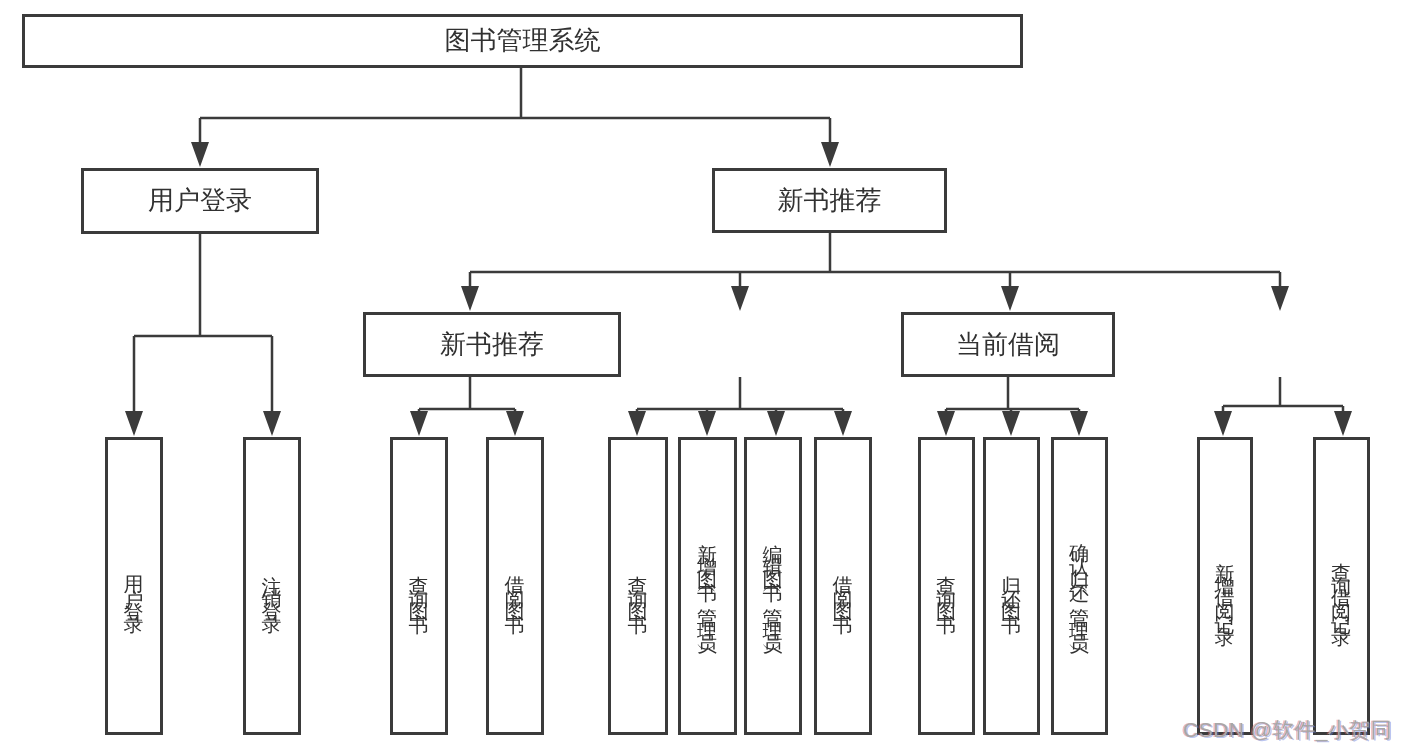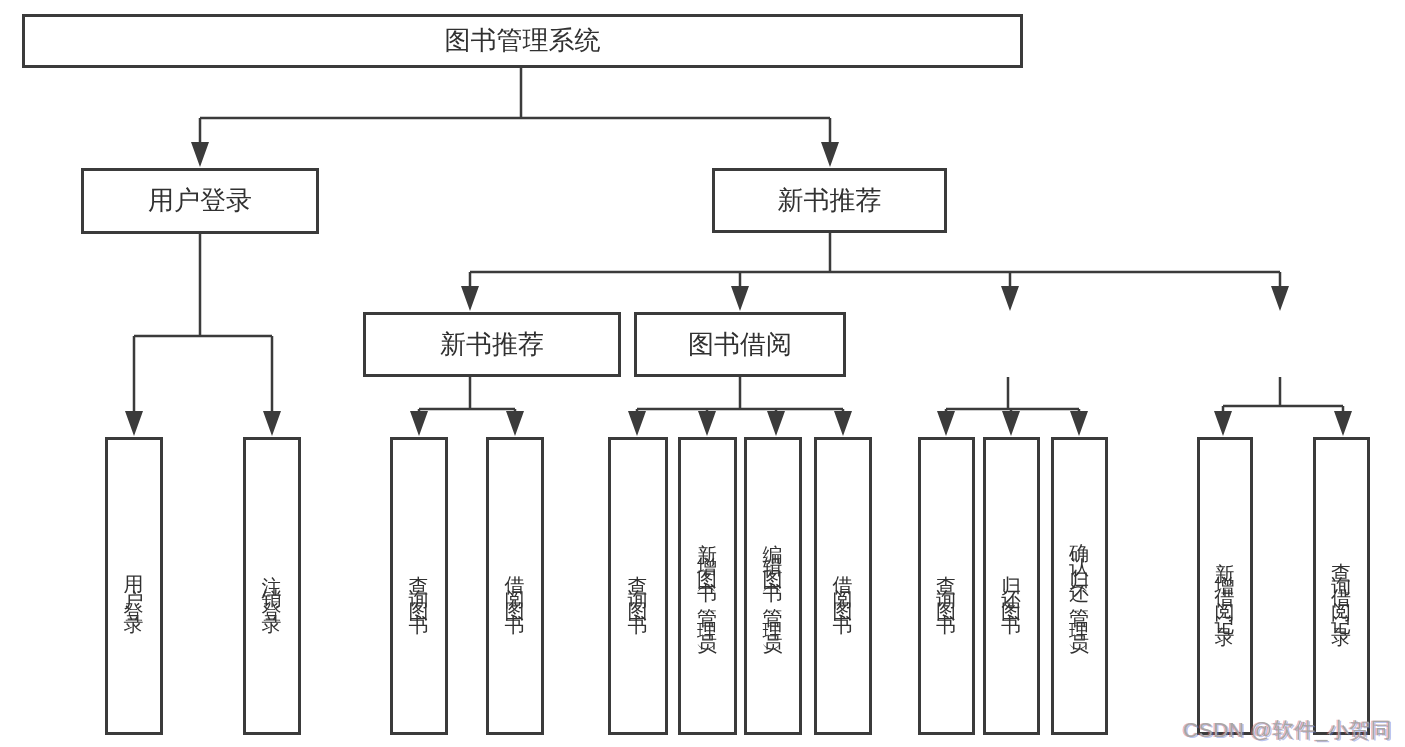--- a/index.html
+++ b/index.html
@@ -53,21 +53,21 @@
       M1070 411 L1088 411 L1079 436 Z
       M1214 411 L1232 411 L1223 436 Z  M1334 411 L1352 411 L1343 436 Z"></path>
   </svg>
 
   <div class="node" style="left:22px; top:14px; width:1001px; height:54px;">图书管理系统</div>
 
   <div class="node" style="left:81px; top:168px; width:238px; height:66px;">用户登录</div>
   <div class="node" style="left:712px; top:168px; width:235px; height:65px;">新书推荐</div>
 
   <div class="node" style="left:363px; top:312px; width:258px; height:65px;">新书推荐</div>
-  <div class="node" style="left:634px; top:312px; width:212px; height:65px;">图书借阅</div>
+  <div class="node" style="left:901px; top:312px; width:214px; height:65px;">当前借阅</div>
 
   <div class="node vnode" style="left:105px; top:437px; width:58px; height:298px;">用户登录</div>
   <div class="node vnode" style="left:243px; top:437px; width:58px; height:298px;">注销登录</div>
 
   <div class="node vnode" style="left:390px; top:437px; width:58px; height:298px;">查询图书</div>
   <div class="node vnode" style="left:486px; top:437px; width:58px; height:298px;">借阅图书</div>
 
   <div class="node vnode" style="left:608px; top:437px; width:60px; height:298px;">查询图书</div>
   <div class="node vnode" style="left:678px; top:437px; width:59px; height:298px;">新增图书（管理员）</div>
   <div class="node vnode" style="left:744px; top:437px; width:58px; height:298px;">编辑图书（管理员）</div>

